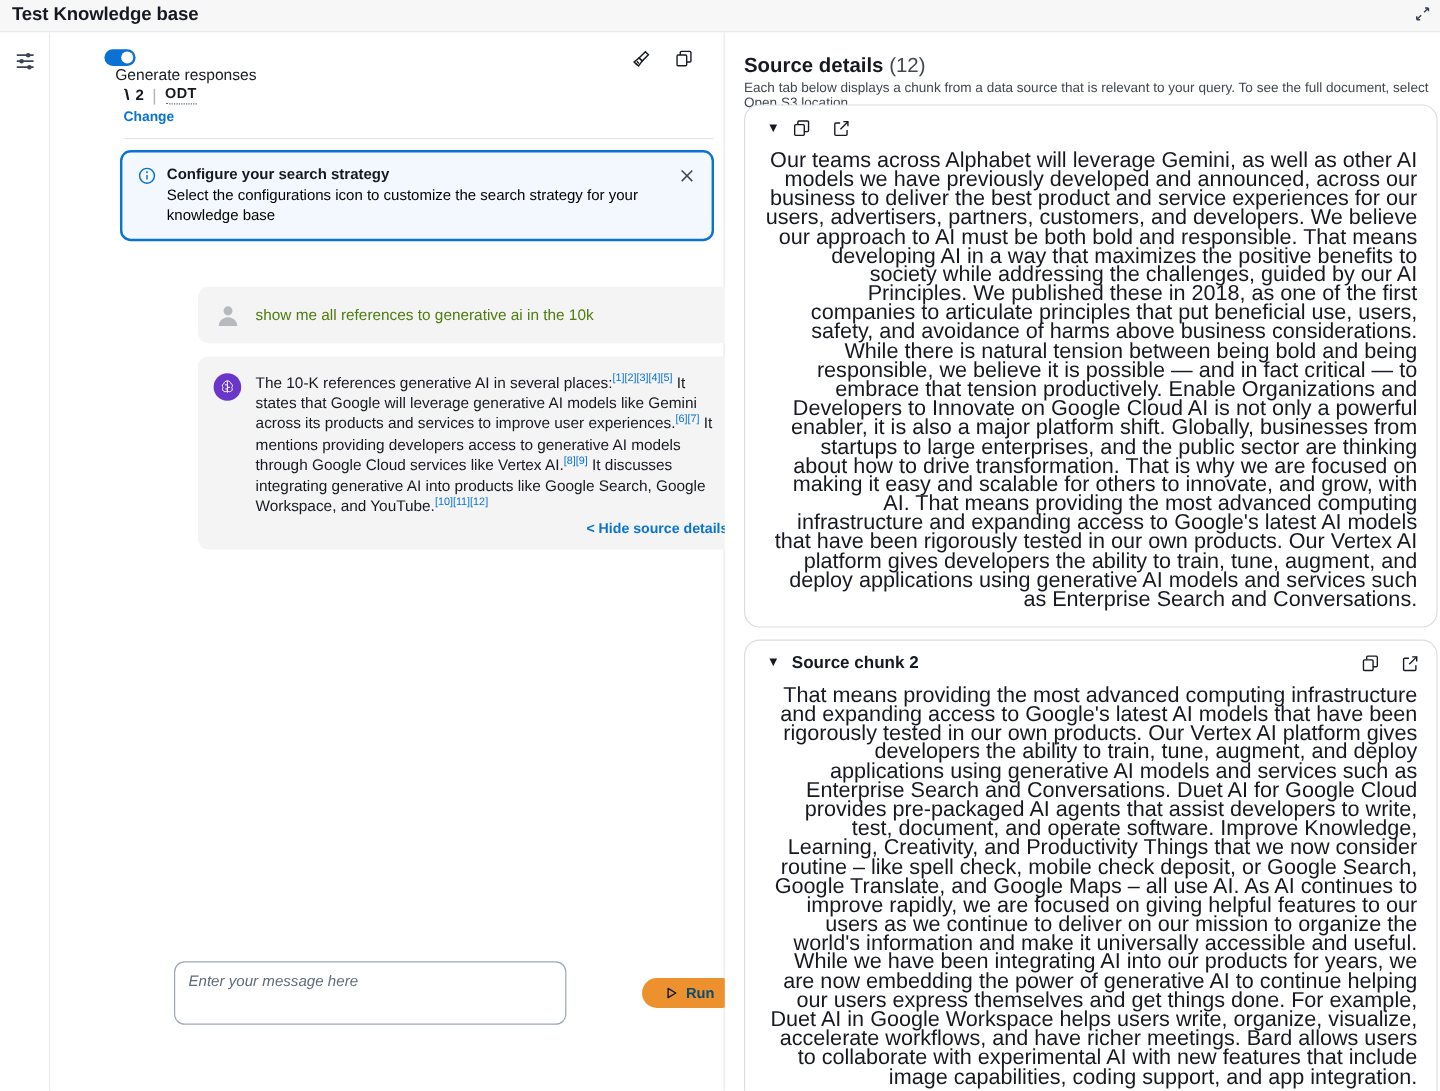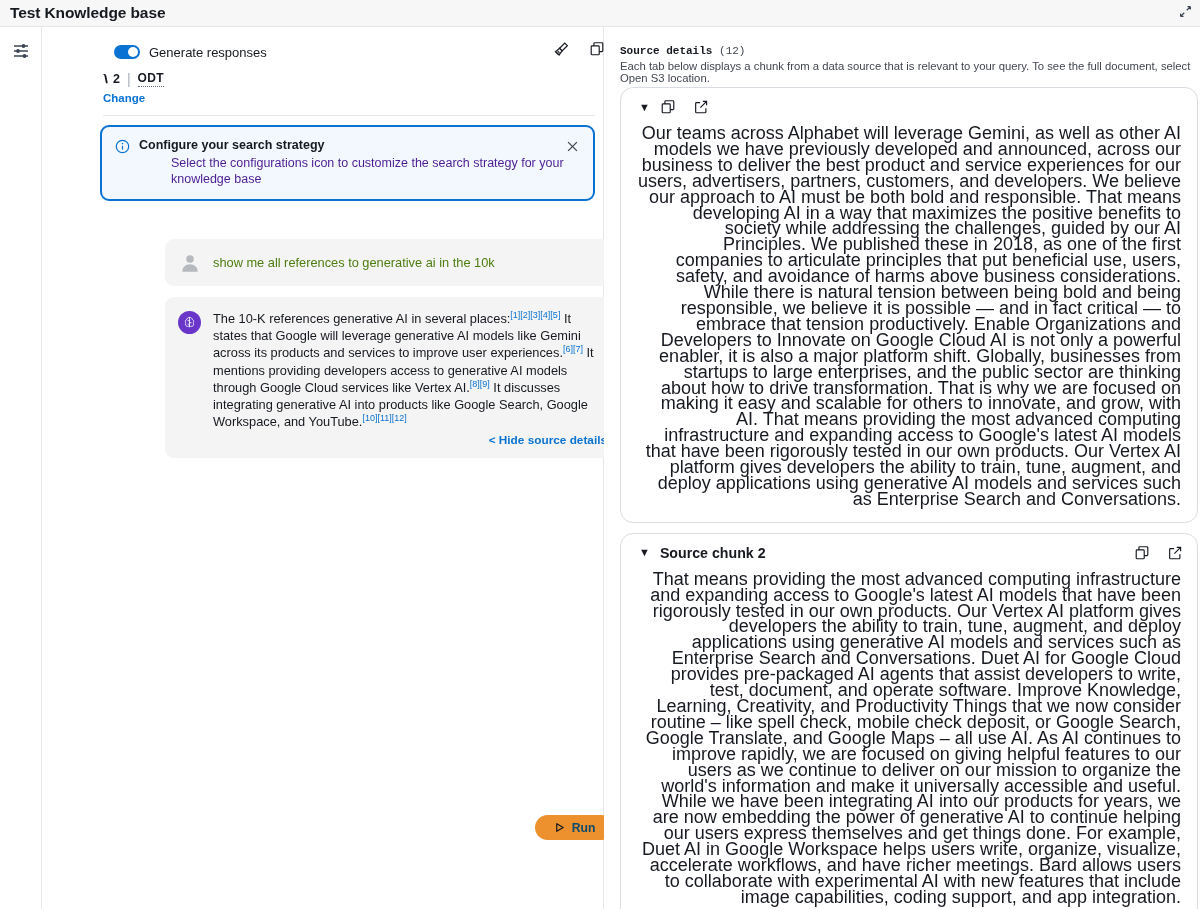--- a/index.html
+++ b/index.html
@@ -46,23 +46,23 @@
 
   
   .chat-col {
     position: absolute; top: 27px; left: 42px;
     width: 562px; height: 882px;
     background: #ffffff;
     border-right: 1px solid #e4e6e8;
   }
 
   .gen-row {
-    position: absolute; top: 14px; left: 72px;
+    position: absolute; top: 14px; left: 45px;
     width: 492px; height: 22px;
-    display: flex; align-items: center;
+    display: flex;  flex-direction: column;
   }
   .toggle {
     width: 26px; height: 14px; border-radius: 7px;
     background: #0972d3; position: relative; cursor: pointer;
     flex: 0 0 auto;
   }
   .toggle .knob {
     position: absolute; top: 2px; right: 2px;
     width: 10px; height: 10px; border-radius: 50%;
     background: #ffffff;
@@ -100,21 +100,21 @@
     position: absolute; top: 98px; left: 58px;
     width: 495px; min-height: 64px;
     border: 2px solid #0972d3; border-radius: 9px;
     background: #f2f8fd;
     padding: 11px 12px 12px 13px;
     display: flex;
   }
   .alert-ico { flex: 0 0 auto; width: 15px; height: 15px; margin-top: 1px; }
   .alert-body { margin-left: 9px; flex: 1 1 auto; }
   .alert-title { font-size: 12.5px; font-weight: bold; color: #16191f; line-height: 15px; }
-  .alert-desc { font-size: 12.5px; color: #4c1d95; line-height: 16px; margin-top: 2px; max-width: 420px; margin-left: 32px; }
+  .alert-desc { font-size: 12.5px; color: #000000; line-height: 16px; margin-top: 2px; max-width: 420px; }
   .alert-close {
     flex: 0 0 auto; width: 16px; height: 16px;
     cursor: pointer; margin-top: 1px;
   }
 
   
   .msg-user {
     position: absolute; top: 212px; left: 123px;
     width: 455px; min-height: 47px;
     background: #f4f4f4; border-radius: 9px;
@@ -174,21 +174,21 @@
   }
 
   
   .src-panel {
     position: absolute; top: 27px; left: 604px;
     width: 596px; height: 882px;
     background: #ffffff;
     overflow: hidden;
   }
   .src-head { position: absolute; top: 18px; left: 16px; width: 576px; }
-  .src-title { font-size: 11px; font-weight: bold; color: #16191f; font-family: Liberation Mono, monospace; }
+  .src-title { font-size: 17px; font-weight: bold; color: #16191f; }
   .src-title .count { font-weight: normal; color: #424750; }
   .src-sub { font-size: 11.3px; color: #424750; margin-top: 3px; line-height: 12px; }
 
   .chunk-list { position: absolute; top: 60px; left: 16px; width: 578px; }
   .chunk {
     border: 1px solid #d9dde2; border-radius: 13px;
     background: #ffffff; margin-bottom: 10px;
   }
   .chunk-head {
     display: flex; align-items: center;
@@ -307,20 +307,21 @@
         <line x1="10" y1="3.2" x2="10" y2="16.4"></line>
         <path d="M7.2 7.6 H10 M12.8 10.3 H10 M7.6 12.2 H10"></path>
       </svg>
     </span>
     <div class="msg-bot-body">
       <div class="msg-bot-text"><span>The 10-K references generative AI in several places:</span><span class="cite">[1][2][3][4][5]</span><span> It states that Google will leverage generative AI models like Gemini across its products and services to improve user experiences.</span><span class="cite">[6][7]</span><span> It mentions providing developers access to generative AI models through Google Cloud services like Vertex AI.</span><span class="cite">[8][9]</span><span> It discusses integrating generative AI into products like Google Search, Google Workspace, and YouTube.</span><span class="cite">[10][11][12]</span></div>
       <div class="hide-src">&lt; Hide source details</div>
     </div>
   </div>
 
+  <textarea class="composer-input" placeholder="Enter your message here" style=""></textarea>
   <button class="run-btn">
     <span style="display:flex;">
       <svg width="11" height="11" viewBox="0 0 12 12" fill="none" stroke="#16191f" stroke-width="1.3" stroke-linejoin="round">
         <path d="M3 1.8 L10 6 L3 10.2 Z"></path>
       </svg>
     </span>
     <span>Run</span>
   </button>
 </div>
 

